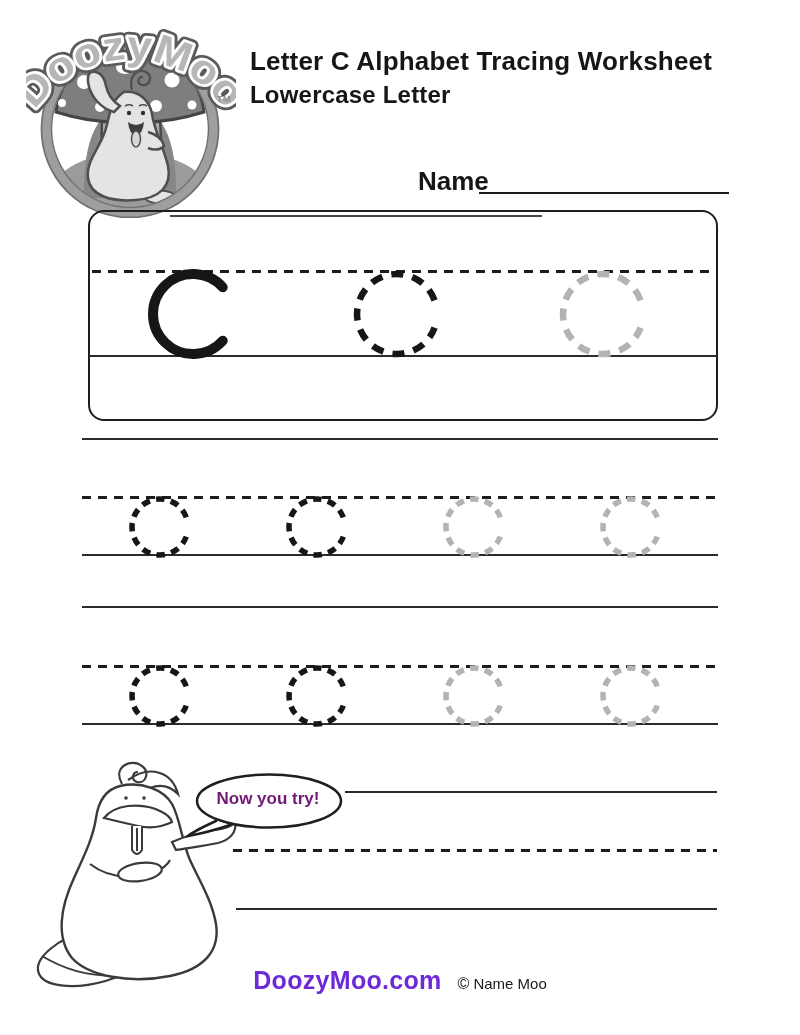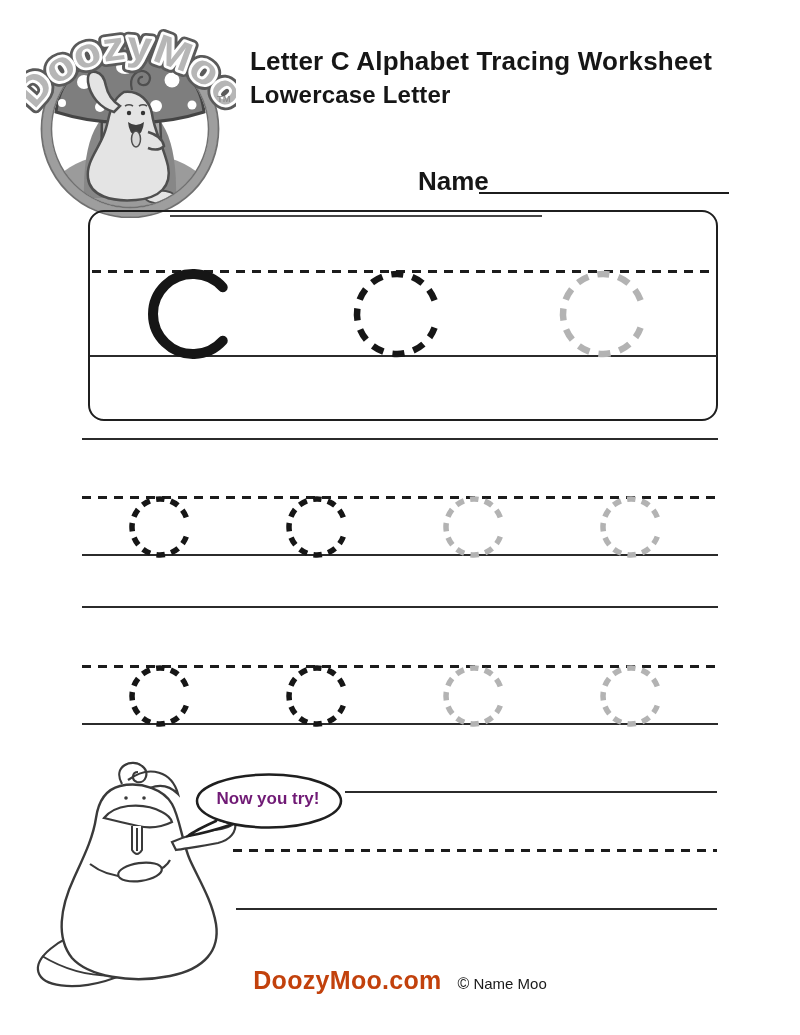--- a/index.html
+++ b/index.html
@@ -24,21 +24,21 @@
   }
   .box-artifact{left:170px;top:215px;width:372px;height:2px;background:#464646;}
   .bubble-text{
     left:200px;top:789px;width:136px;text-align:center;
     font-size:17px;font-weight:bold;color:#701a75;
   }
   #footer{
     left:0;top:966px;width:800px;display:flex;justify-content:center;
     align-items:baseline;gap:16px;
   }
-  .footer-site{font-size:25px;font-weight:bold;color:#c2410c;letter-spacing:.3px;}
+  .footer-site{font-size:25px;font-weight:bold;color:#6d28d9;letter-spacing:.3px;}
   .footer-copy{font-size:15px;color:#1a1a1a;display:inline-flex;align-items:baseline;gap:4px;}
   .footer-copy .sym{font-size:16px;}
   svg{display:block;}
   #letters-layer{left:0;top:0;pointer-events:none;}
 </style>
 </head>
 <body>
 
 <div id="page">
 

